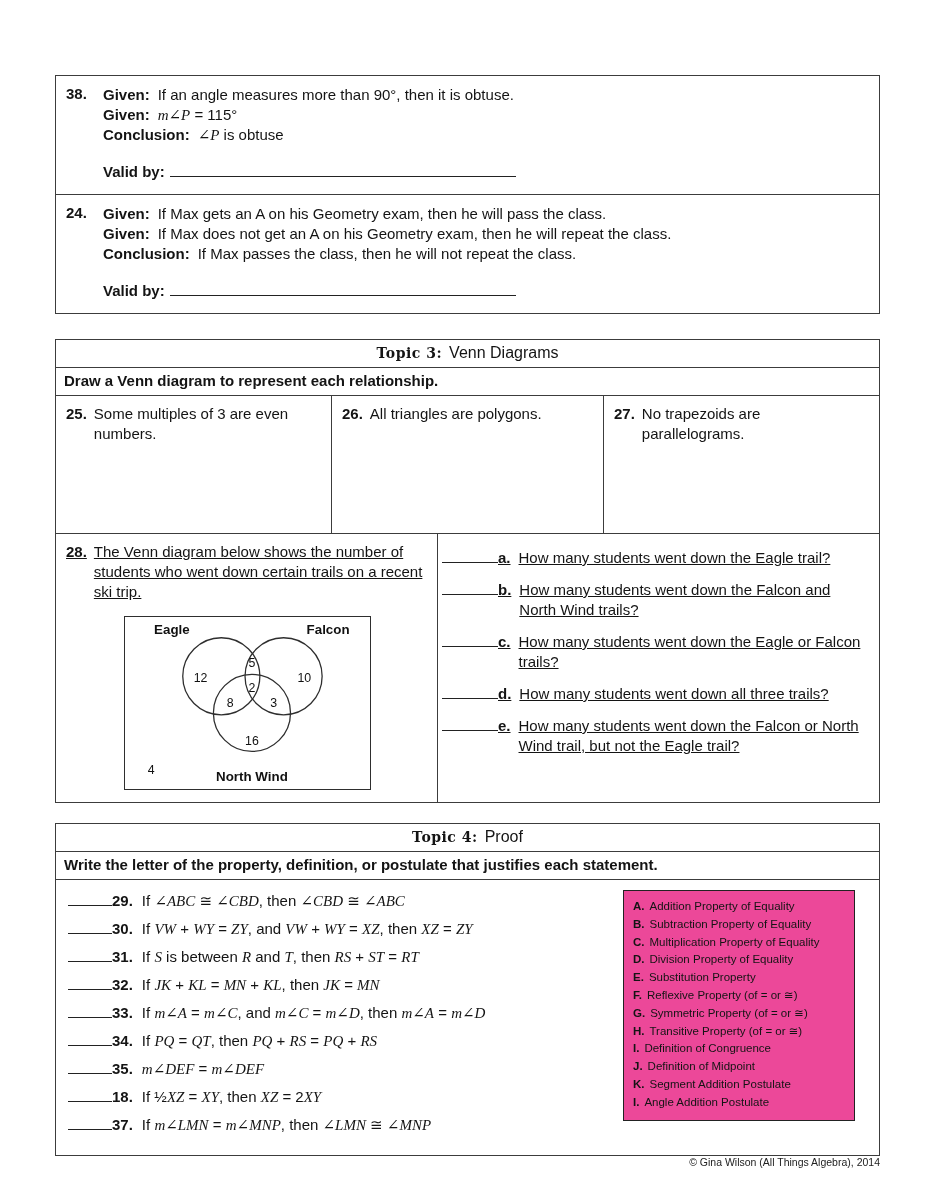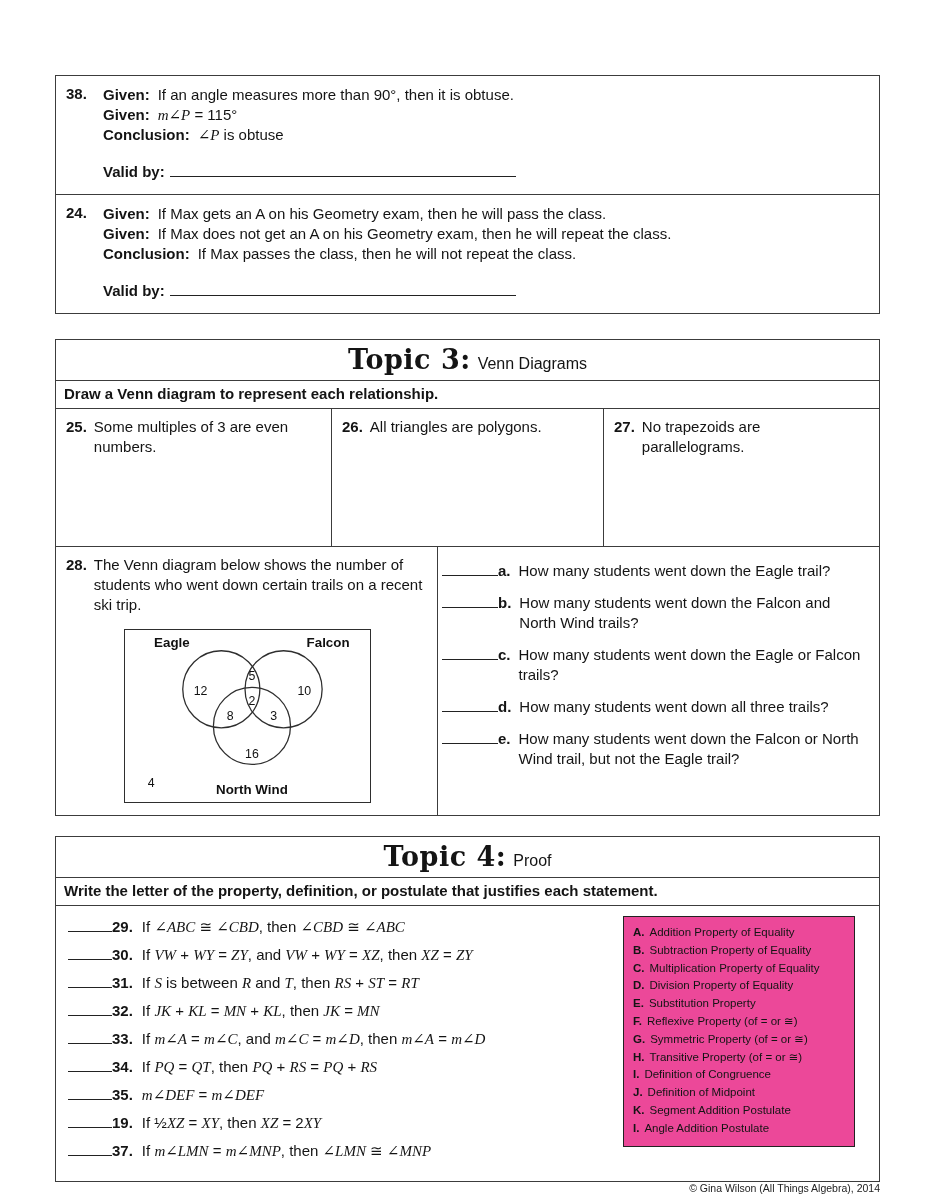--- a/index.html
+++ b/index.html
@@ -18,35 +18,35 @@
   .qline { line-height:20px; }
   .qlabel { font-weight:bold; margin-right:8px; }
   .validby { margin-top:17px; line-height:20px; }
   .validby b { font-weight:bold; }
   .blankline { display:inline-block; width:346px; height:13px; border-bottom:1.3px solid #222; margin-left:5px; }
 
   
   .topic { margin-top:25px; }
   .t4 { margin-top:20px; }
   .topic-header { text-align:center; padding:4px 0 5px; border-bottom:1.3px solid #3c3c3c; }
-  .topic-title { font-family:"DejaVu Serif","Liberation Serif",serif; font-weight:bold; font-size:27px; letter-spacing:.5px; }
+  .topic-title { font-family:"DejaVu Serif","Liberation Serif",serif; font-weight:bold; font-size:14px; letter-spacing:.5px; }
   .topic-subtitle { font-size:16px; margin-left:7px; }
   .instruction { font-weight:bold; padding:4px 8px 6px; border-bottom:1.3px solid #3c3c3c; }
 
   
   .venn-row { display:flex; border-bottom:1.3px solid #3c3c3c; }
   .venn-cell { min-height:137px; padding:8px 8px 8px 10px; }
   .venn-cell + .venn-cell { border-left:1.3px solid #3c3c3c; }
   .c1 { flex:0 0 275px; } .c2 { flex:0 0 272px; } .c3 { flex:1; }
   .cell-q { display:flex; line-height:20px; }
   .cell-q b { flex:none; margin-right:7px; }
   .cell-q .qt { max-width:218px; }
 
   
-  .q28-row { display:flex; }
+  .q28-row { display:flex;text-decoration:underline; }
   .q28-left { flex:0 0 382px; border-right:1.3px solid #3c3c3c; padding:8px 10px 12px 10px; }
   .q28-left .qt { max-width:330px; }
   .vennbox { display:block; margin:14px 0 0 58px; border:1.5px solid #2e2e2e; background:#fff; }
   .vennbox circle { fill:none; stroke:#2e2e2e; stroke-width:1.3; }
   .vennbox text { font-family:"Liberation Sans",sans-serif; font-size:12.5px; fill:#111; text-anchor:middle; }
   .vennbox text.vlabel { font-weight:bold; font-size:13.5px; }
   .q28-right { flex:1; padding:14px 12px 0 4px; }
   .subq { display:flex; align-items:flex-start; margin-bottom:12px; line-height:20px; }
   .subq .blank { flex:none; width:56px; height:15px; border-bottom:1.3px solid #222; }
   .subq b { flex:none; }
@@ -214,21 +214,21 @@
         <div class="stmt">
           <span class="stmt-blank"></span><b>33.</b><span><span>If </span><span class="math">m∠A</span><span> = </span><span class="math">m∠C</span><span>, and </span><span class="math">m∠C</span><span> = </span><span class="math">m∠D</span><span>, then </span><span class="math">m∠A</span><span> = </span><span class="math">m∠D</span></span>
         </div>
         <div class="stmt">
           <span class="stmt-blank"></span><b>34.</b><span><span>If </span><span class="math">PQ</span><span> = </span><span class="math">QT</span><span>, then </span><span class="math">PQ</span><span> + </span><span class="math">RS</span><span> = </span><span class="math">PQ</span><span> + </span><span class="math">RS</span></span>
         </div>
         <div class="stmt">
           <span class="stmt-blank"></span><b>35.</b><span><span class="math">m∠DEF</span><span> = </span><span class="math">m∠DEF</span></span>
         </div>
         <div class="stmt">
-          <span class="stmt-blank"></span><b>19.</b><span><span>If ½</span><span class="math">XZ</span><span> = </span><span class="math">XY</span><span>, then </span><span class="math">XZ</span><span> = 2</span><span class="math">XY</span></span>
+          <span class="stmt-blank"></span><b>18.</b><span><span>If ½</span><span class="math">XZ</span><span> = </span><span class="math">XY</span><span>, then </span><span class="math">XZ</span><span> = 2</span><span class="math">XY</span></span>
         </div>
         <div class="stmt">
           <span class="stmt-blank"></span><b>37.</b><span><span>If </span><span class="math">m∠LMN</span><span> = </span><span class="math">m∠MNP</span><span>, then </span><span class="math">∠LMN</span><span> ≅ </span><span class="math">∠MNP</span></span>
         </div>
 
         <div class="props">
           <div class="prop"><b>A.</b><span>Addition Property of Equality</span></div>
           <div class="prop"><b>B.</b><span>Subtraction Property of Equality</span></div>
           <div class="prop"><b>C.</b><span>Multiplication Property of Equality</span></div>
           <div class="prop"><b>D.</b><span>Division Property of Equality</span></div>

